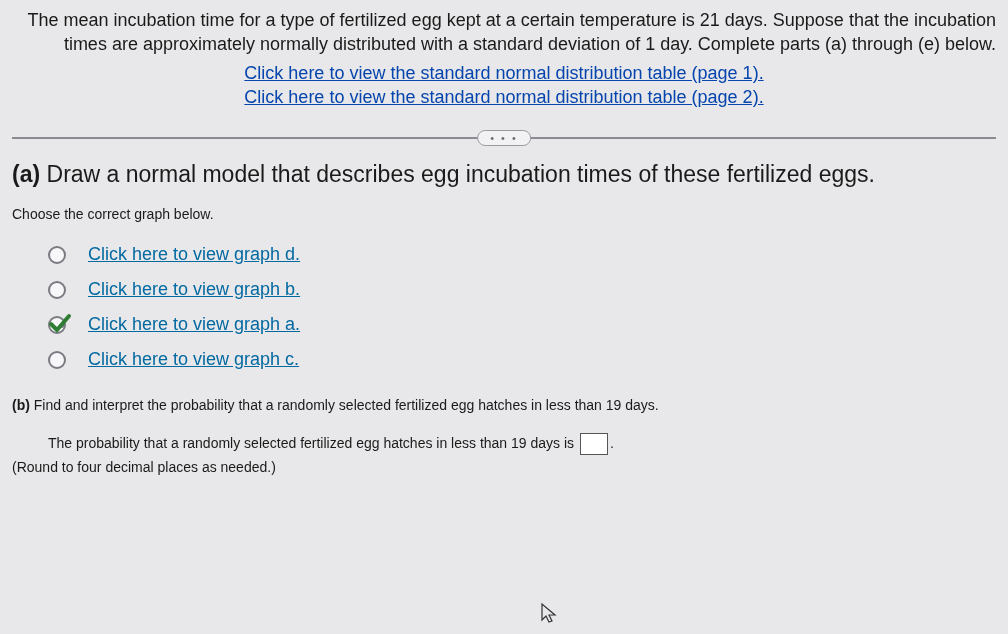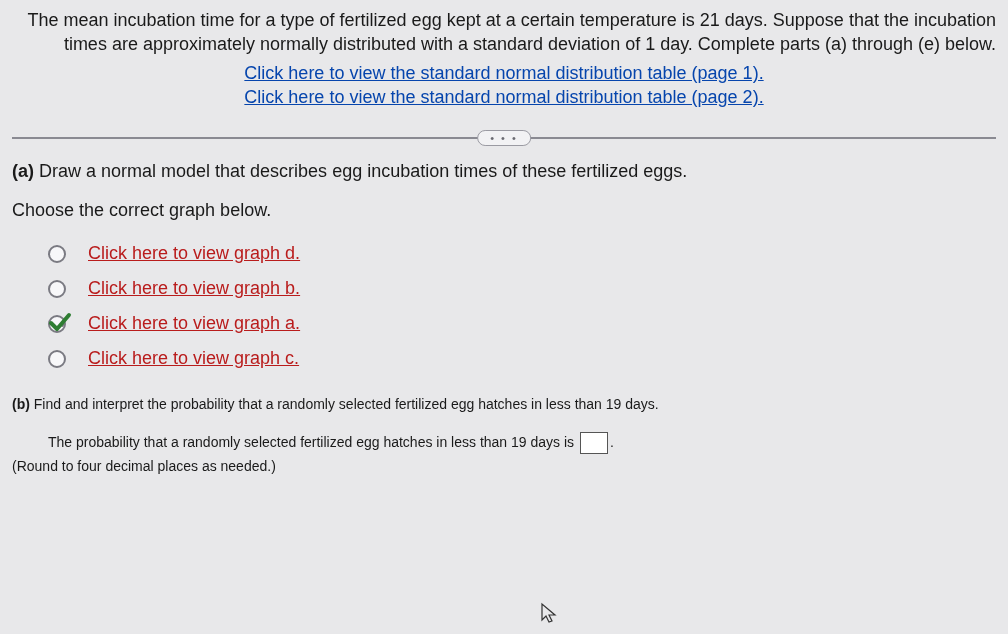--- a/index.html
+++ b/index.html
@@ -46,30 +46,30 @@
       background: #f2f2f4;
       border: 1.5px solid #9a9aa2;
       border-radius: 10px;
       padding: 0px 12px;
       font-size: 11px;
       color: #6b6b72;
       letter-spacing: 2px;
       line-height: 14px;
     }
     .part-a {
-      font-size: 18px;
+      font-size: 23px;
       margin: 14px 0 18px 0;
     }
     .part-b {
       font-size: 14px;
       margin-top: 24px;
       line-height: 1.7;
     }
     .choose-text {
-      font-size: 18px;
+      font-size: 14px;
       margin-bottom: 22px;
     }
     .options {
       padding-left: 36px;
     }
     .option-row {
       display: flex;
       align-items: center;
       margin-bottom: 14px;
       gap: 22px;
@@ -102,21 +102,21 @@
       align-items: center;
       justify-content: center;
     }
     .checkmark svg {
       position: absolute;
       top: -4px;
       left: -2px;
     }
     .option-link {
       font-size: 18px;
-      color: #b91c1c;
+      color: #0369a1;
       text-decoration: underline;
       cursor: pointer;
     }
     .answer-box {
       display: inline-block;
       width: 28px;
       height: 22px;
       border: 1px solid #555;
       background: #fff;
       vertical-align: middle;

